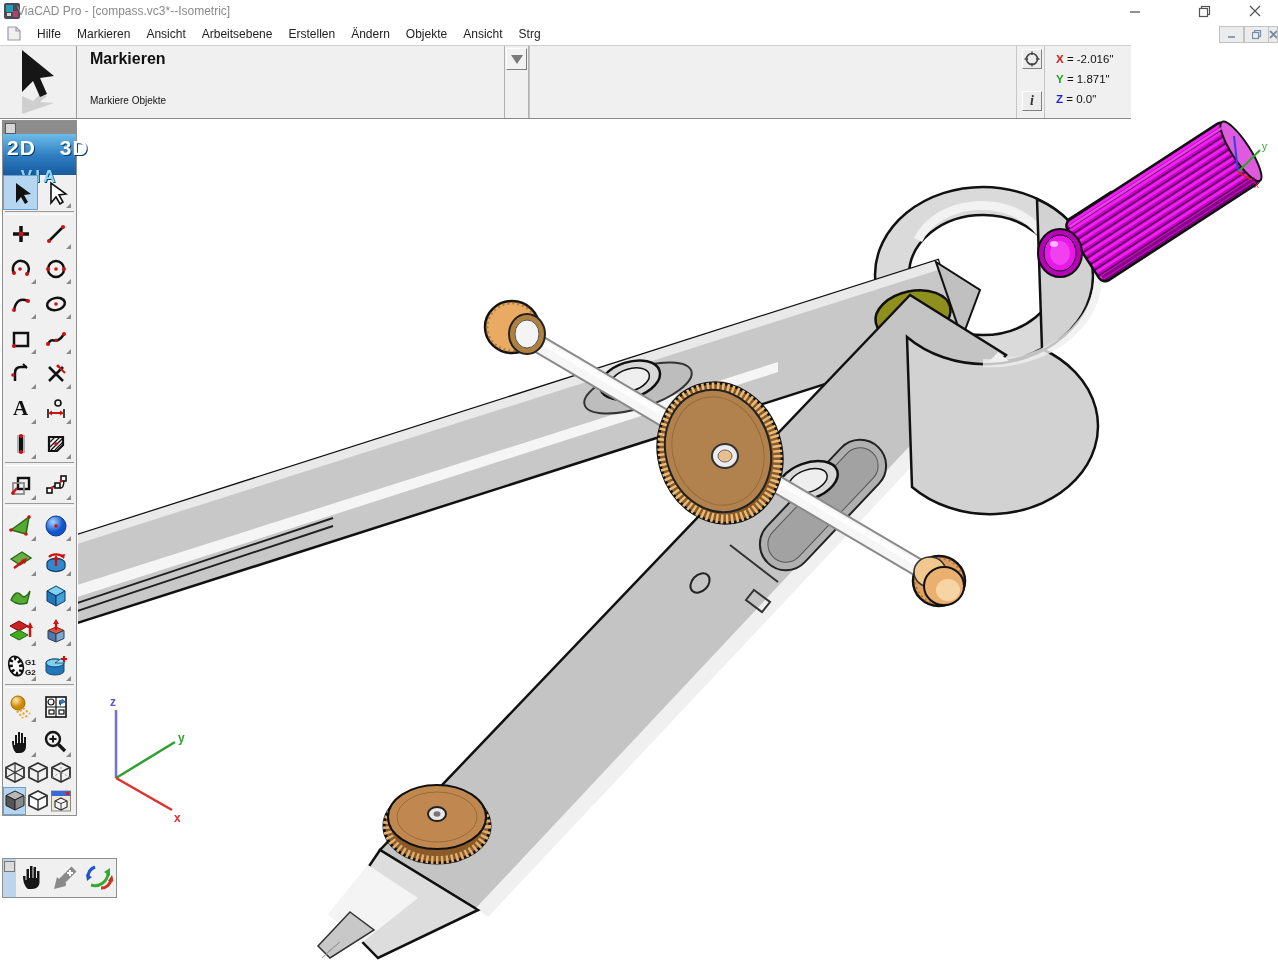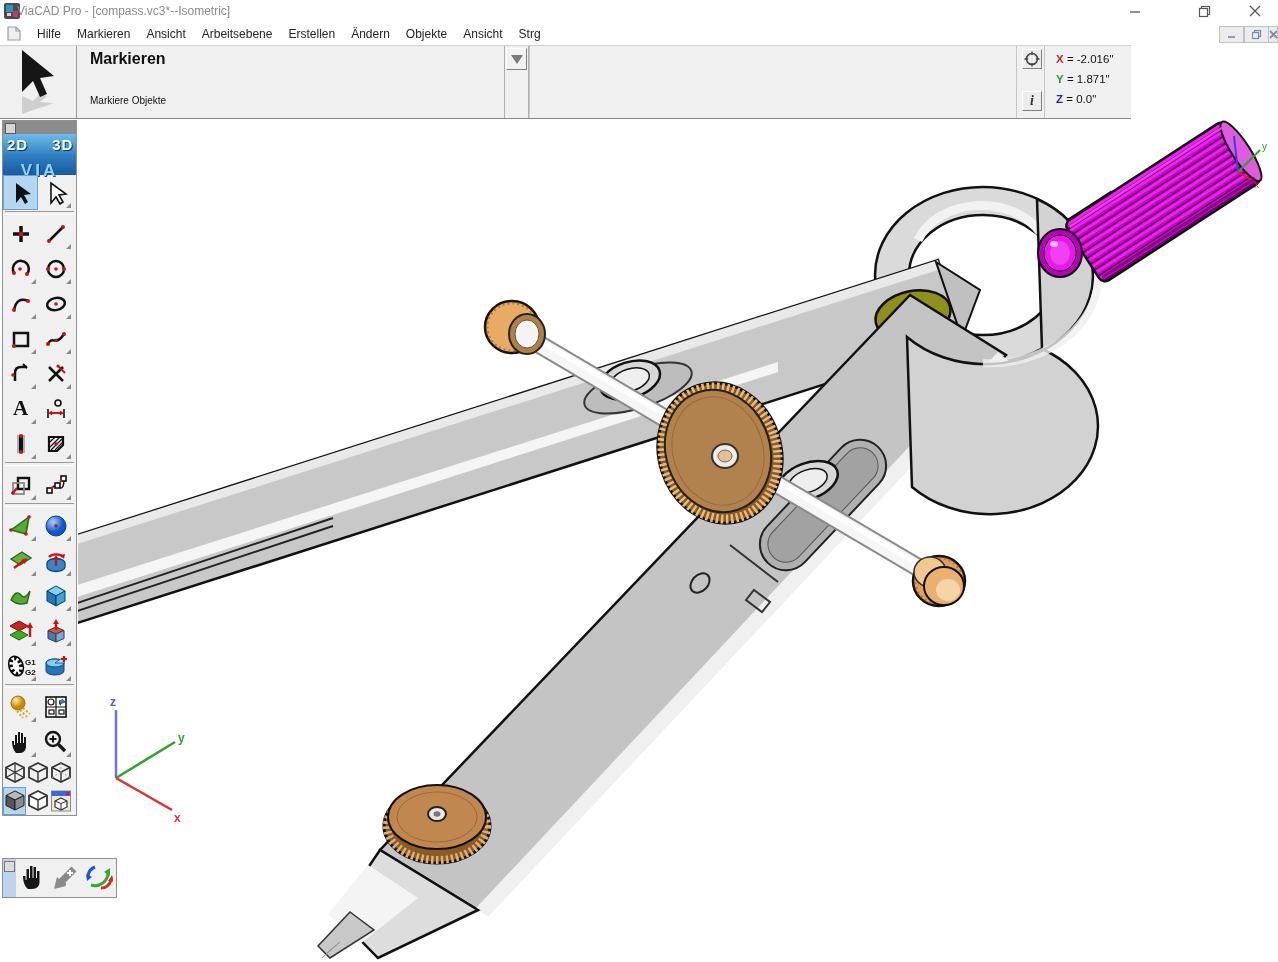--- a/index.html
+++ b/index.html
@@ -30,21 +30,21 @@
   .cbtn{position:absolute;left:1022px;width:18px;height:18px;background:#ececec;
     border:1px solid;border-color:#fff #808080 #808080 #fff;display:flex;align-items:center;justify-content:center;}
   .coordrow{position:absolute;left:1056px;font-size:11.5px;color:#111;white-space:nowrap;}
   .coordrow b{font-weight:bold;}
   
   #ltb{position:absolute;left:2px;top:120px;width:73px;background:#f0f0f0;border:1px solid #8f8f8f;}
   #ltb-handle{height:13px;background:#8c8c8c;position:relative;}
   #ltb-handle .sq{position:absolute;left:2px;top:2px;width:9px;height:9px;background:#d6d6d6;border:1px solid #5a5a5a;}
   #ltb-logo{height:41px;background:linear-gradient(180deg,#6cbce8 0%,#2e7cc0 55%,#175c9e 100%);
     text-align:center;color:#fff;font-weight:bold;line-height:1;padding-top:3px;box-sizing:border-box;}
-  #ltb-logo .l1{font-size:15px;letter-spacing:1px;text-shadow:1px 1px 0 #063a66;display:flex;justify-content:space-around;padding:0 4px;gap:24px;}
+  #ltb-logo .l1{font-size:21px;letter-spacing:1px;text-shadow:1px 1px 0 #063a66;display:flex;justify-content:space-around;padding:0 4px;gap:24px;}
   #ltb-logo .l2{font-size:17px;color:#8fd4f4;letter-spacing:3px;margin-top:10px;text-shadow:1px 1px 0 #0a4a86;}
   .trow{display:flex;}
   .cell{width:35px;height:35px;position:relative;display:flex;align-items:center;justify-content:center;box-sizing:border-box;}
   .cell3{width:23px;height:28px;position:relative;display:flex;align-items:center;justify-content:center;box-sizing:border-box;}
   .sel{background:#b4d6f0;border:1px solid #6aa0cc;}
   .fly::after{content:"";position:absolute;right:2px;bottom:2px;width:0;height:0;
     border-left:5px solid transparent;border-bottom:5px solid #8a8a8a;}
   .tsep{height:2px;border-top:1px solid #9a9a9a;border-bottom:1px solid #fdfdfd;margin:1px 2px;}
   .ticon-a{font-family:"Liberation Serif",serif;font-size:21px;font-weight:bold;color:#111;line-height:1;}
   

